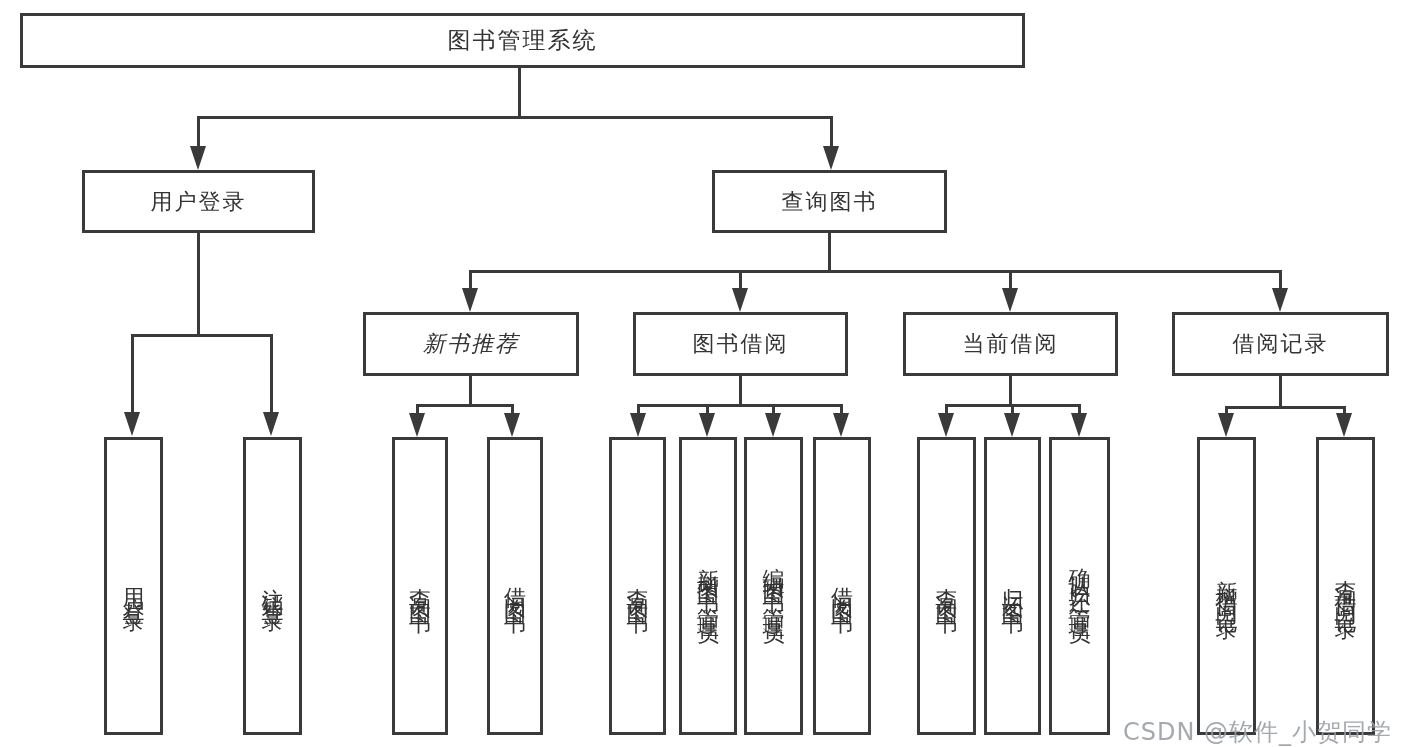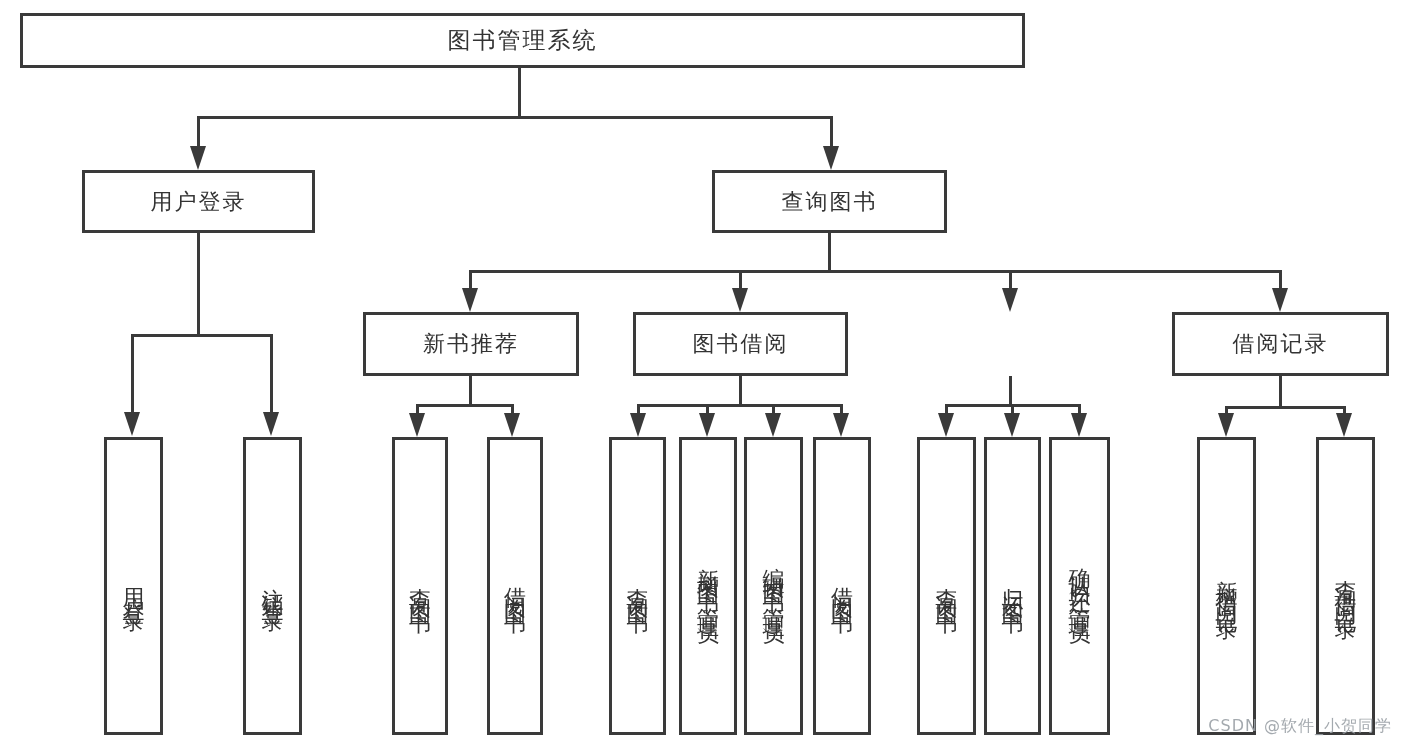--- a/index.html
+++ b/index.html
@@ -18,21 +18,21 @@
     writing-mode:vertical-rl; text-orientation:mixed;
     font-size:22px; letter-spacing:8px; line-height:1; white-space:nowrap;
   }
   .line { position:absolute; background:#3a3a3a; }
   .arrow {
     position:absolute; width:0; height:0;
     border-left:8px solid transparent; border-right:8px solid transparent;
     border-top:24px solid #3a3a3a;
   }
   .watermark {
-    position:absolute; right:13px; top:716px; font-size:16px;
+    position:absolute; right:13px; top:716px; font-size:24px;
     color:#9aa0a6; opacity:0.9; letter-spacing:1px; z-index:10; white-space:nowrap;
   }
 </style>
 </head>
 <body>
 
 <div class="canvas">
 
   <div class="box hz rootbox" style="left:20px;top:13px;width:1005px;height:55px;text-align:right;">
     <span>图书管理系统</span>
@@ -63,25 +63,28 @@
   <div class="line" style="left:469px;top:270px;width:813px;height:3px;"></div>
   <div class="line" style="left:469px;top:270px;width:3px;height:18px;"></div>
   <div class="line" style="left:739px;top:270px;width:3px;height:18px;"></div>
   <div class="line" style="left:1009px;top:270px;width:3px;height:18px;"></div>
   <div class="line" style="left:1279px;top:270px;width:3px;height:18px;"></div>
   <div class="arrow" style="left:462px;top:288px;"></div>
   <div class="arrow" style="left:732px;top:288px;"></div>
   <div class="arrow" style="left:1002px;top:288px;"></div>
   <div class="arrow" style="left:1272px;top:288px;"></div>
 
-  <div class="box hz" style="left:363px;top:312px;width:216px;height:64px;">
+  <div class="box hz" style="left:363px;top:312px;width:216px;height:64px;font-style:italic;">
     <span>新书推荐</span>
   </div>
   <div class="box hz" style="left:633px;top:312px;width:215px;height:64px;font-family:Liberation Serif, serif;">
     <span>图书借阅</span>
+  </div>
+  <div class="box hz" style="left:903px;top:312px;width:215px;height:64px;">
+    <span>当前借阅</span>
   </div>
   <div class="box hz" style="left:1172px;top:312px;width:217px;height:64px;">
     <span>借阅记录</span>
   </div>
 
   <div class="line" style="left:469px;top:376px;width:3px;height:30px;"></div>
   <div class="line" style="left:416px;top:404px;width:98px;height:3px;"></div>
   <div class="line" style="left:416px;top:404px;width:3px;height:12px;"></div>
   <div class="line" style="left:511px;top:404px;width:3px;height:12px;"></div>
   <div class="arrow" style="left:409px;top:413px;"></div>

